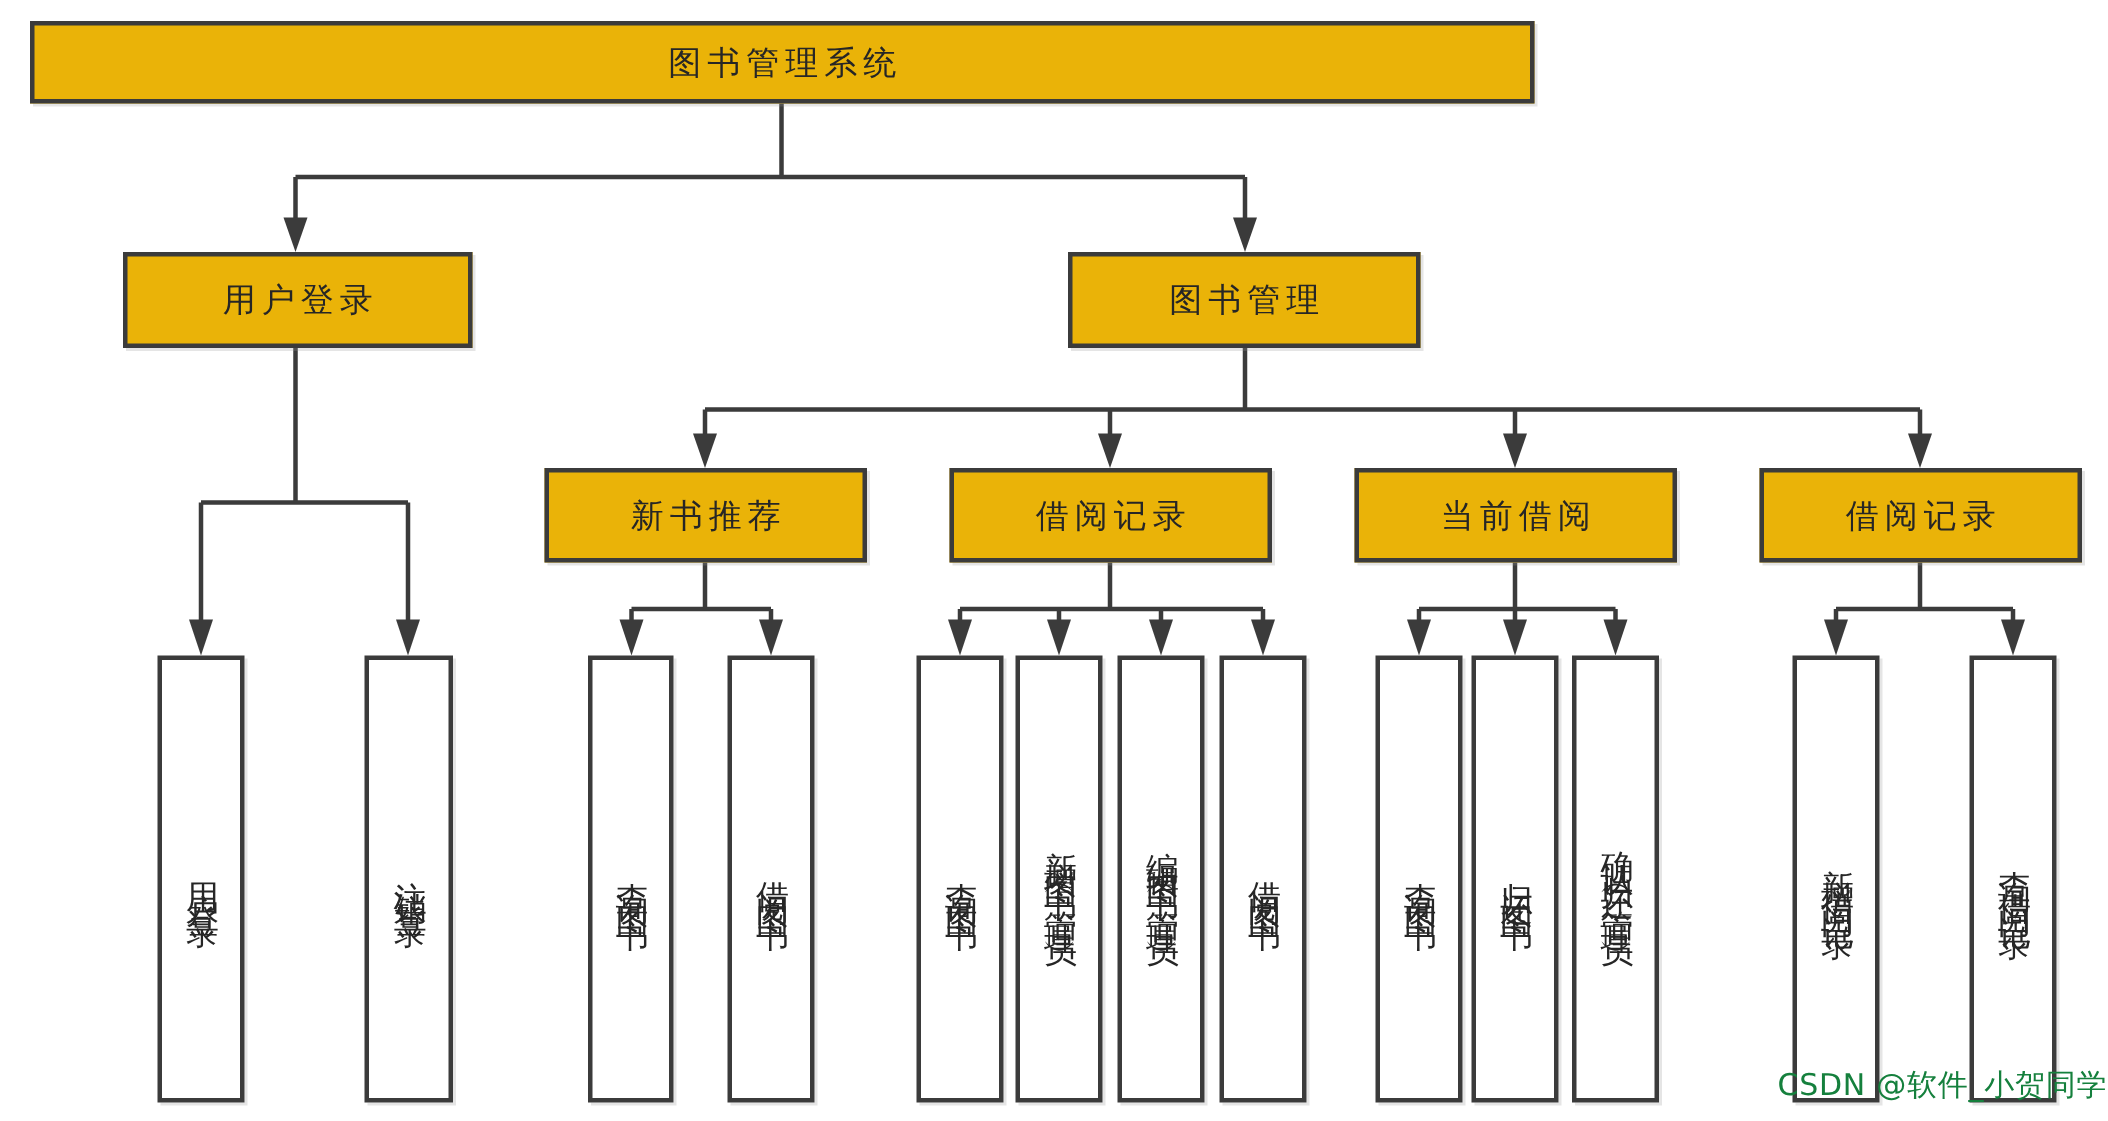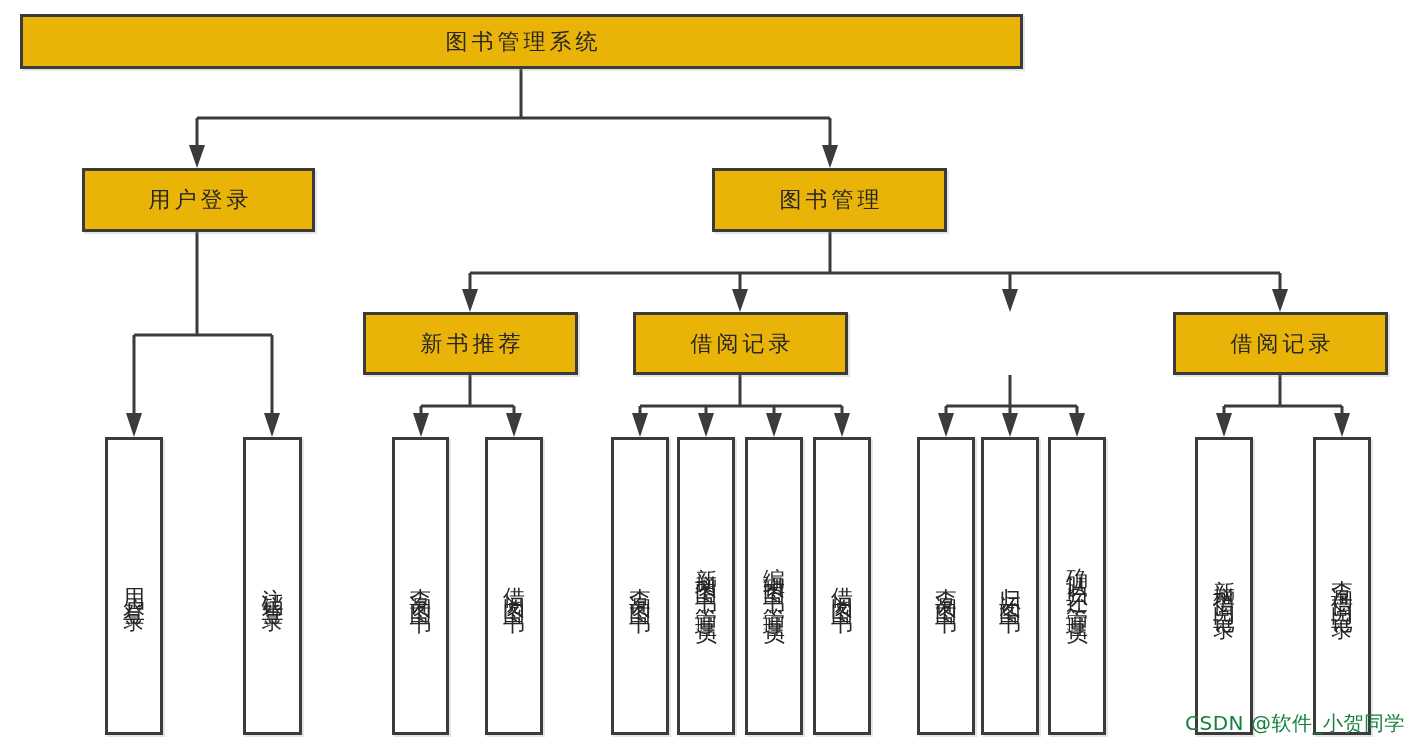--- a/index.html
+++ b/index.html
@@ -135,20 +135,23 @@
   <div class="node" style="left:712px; top:168px; width:235px; height:64px;font-family:Liberation Mono, monospace;">
     <span class="h-label">图书管理</span>
   </div>
 
   <div class="node" style="left:363px; top:312px; width:215px; height:63px;">
     <span class="h-label">新书推荐</span>
   </div>
   <div class="node" style="left:633px; top:312px; width:215px; height:63px;">
     <span class="h-label">借阅记录</span>
   </div>
+  <div class="node" style="left:903px; top:312px; width:215px; height:63px;">
+    <span class="h-label">当前借阅</span>
+  </div>
   <div class="node" style="left:1173px; top:312px; width:215px; height:63px;">
     <span class="h-label">借阅记录</span>
   </div>
 
   <div class="vnode" style="left:105px; top:437px; width:58px; height:298px;">
     <span class="v-label">用户登录</span>
   </div>
   <div class="vnode" style="left:243px; top:437px; width:59px; height:298px;">
     <span class="v-label">注销登录</span>
   </div>

